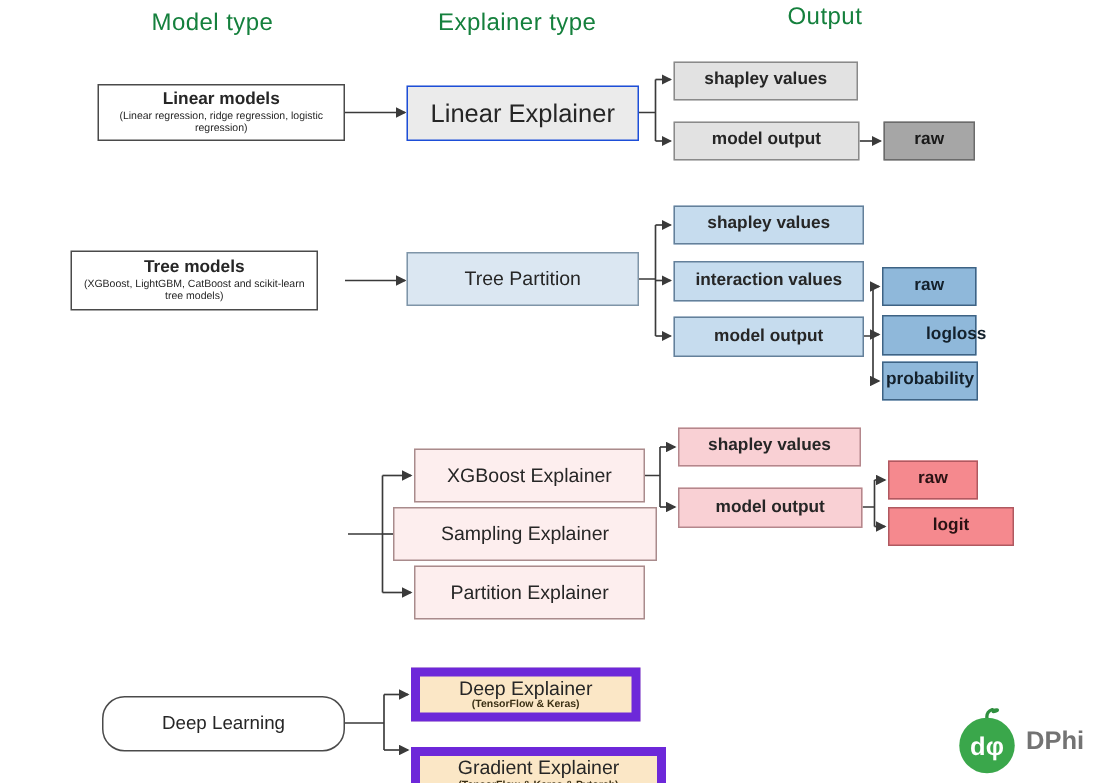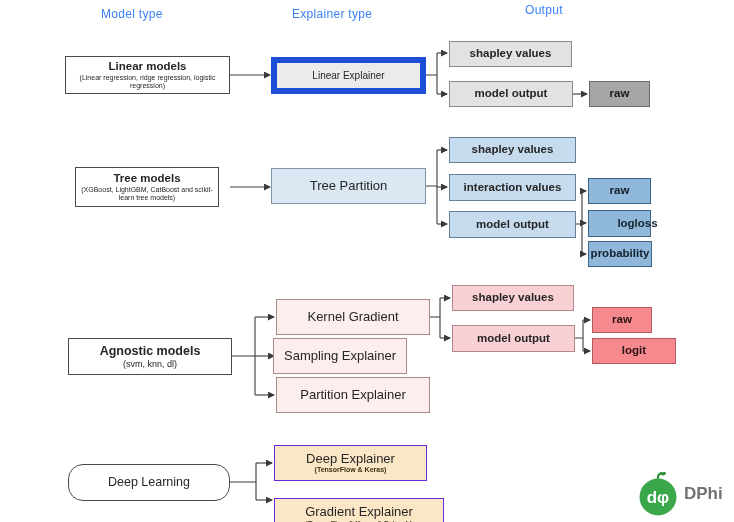--- a/index.html
+++ b/index.html
@@ -1,31 +1,31 @@
 <!DOCTYPE html>
 <html><head>
 <meta charset="utf-8">
 <style>
   html,body{margin:0;padding:0;}
   body{background:#ffffff;font-family:"Liberation Sans",sans-serif;}
   #stage{position:relative;width:734px;height:522px;background:#ffffff;overflow:hidden;}
-  .hdr{position:absolute;font-size:12px;color:#3b82f6;letter-spacing:.3px;}
+  .hdr{position:absolute;font-size:16px;color:#15803d;letter-spacing:.3px;}
   .box{position:absolute;box-sizing:border-box;display:flex;align-items:center;justify-content:center;
        flex-direction:column;text-align:center;color:#262626;line-height:1.15;}
   .white{background:#ffffff;border:1px solid #4a4a4a;}
-  .gray-ex{background:#ebebeb;border:6px solid #1d4ed8;font-size:10px;}
+  .gray-ex{background:#ebebeb;border:1px solid #1d4ed8;font-size:17px;}
   .gray-out{background:#e2e2e2;border:1px solid #8a8a8a;}
   .gray-dark{background:#a6a6a6;border:1px solid #6b6b6b;color:#1a1a1a;}
   .blue-ex{background:#dbe7f2;border:1px solid #7f95a8;font-size:13px;}
   .blue-out{background:#c6dcee;border:1px solid #64809a;}
   .blue-dark{background:#8fb8da;border:1px solid #3e6384;color:#14212c;}
   .pink-ex{background:#fdeeee;border:1px solid #a98b8c;font-size:13px;}
   .pink-out{background:#f9d0d4;border:1px solid #b4878c;}
   .pink-dark{background:#f5898e;border:1px solid #b05960;color:#2b1214;}
-  .tan{background:#fbe7c6;border:1px solid #6d28d9;}
+  .tan{background:#fbe7c6;border:6px solid #6d28d9;}
   .out{font-size:11.5px;font-weight:bold;}
   .mtitle{font-weight:bold;font-size:11.5px;}
   .mtitle-lg{font-size:12.5px;font-weight:bold;}
   .mtitle-plain{font-size:12.5px;}
   .msub{font-size:7px;color:#1f1f1f;padding:0 4px;}
   .msub-md{font-size:9px;color:#1f1f1f;}
   .tsub{font-size:7px;font-weight:bold;color:#3a2f14;}
   svg.wires{position:absolute;left:0;top:0;pointer-events:none;}
   .wire{stroke:#3a3a3a;stroke-width:1.1;fill:none;}
   #logo{position:absolute;left:638px;top:472px;display:flex;align-items:center;text-align:center;}
@@ -81,38 +81,34 @@
 
   <div class="box white" style="left:65px;top:56px;width:165px;height:38px;">
     <div class="mtitle">Linear models</div>
     <div class="msub">(Linear regression, ridge regression, logistic regression)</div>
   </div>
   <div class="box gray-ex" style="left:271px;top:57px;width:155px;height:37px;">Linear Explainer</div>
   <div class="box gray-out out" style="left:449px;top:41px;width:123px;height:26px;">shapley values</div>
   <div class="box gray-out out" style="left:449px;top:81px;width:124px;height:26px;">model output</div>
   <div class="box gray-dark out" style="left:589px;top:81px;width:61px;height:26px;">raw</div>
 
-  <div class="box white" style="left:75px;top:167px;width:144px;height:40px;">
+  <div class="box white" style="left:47px;top:167px;width:165px;height:40px;">
     <div class="mtitle">Tree models</div>
     <div class="msub">(XGBoost, LightGBM, CatBoost and scikit-learn tree models)</div>
   </div>
   <div class="box blue-ex" style="left:271px;top:168px;width:155px;height:36px;">Tree Partition</div>
   <div class="box blue-out out" style="left:449px;top:137px;width:127px;height:26px;">shapley values</div>
   <div class="box blue-out out" style="left:449px;top:174px;width:127px;height:27px;">interaction values</div>
   <div class="box blue-out out" style="left:449px;top:211px;width:127px;height:27px;">model output</div>
   <div class="box blue-dark out" style="left:588px;top:178px;width:63px;height:26px;">raw</div>
   <div class="box blue-dark out" style="left:588px;top:210px;width:63px;height:27px;padding-left:36px;">logloss</div>
   <div class="box blue-dark out" style="left:588px;top:241px;width:64px;height:26px;">probability</div>
 
-  <div class="box white" style="left:68px;top:338px;width:164px;height:37px;">
-    <div class="mtitle-lg">Agnostic models</div>
-    <div class="msub-md">(svm, knn, dl)</div>
-  </div>
-  <div class="box pink-ex" style="left:276px;top:299px;width:154px;height:36px;">Kernel Gradient</div>
-  <div class="box pink-ex" style="left:273px;top:338px;width:134px;height:36px;">Sampling Explainer</div>
+  <div class="box pink-ex" style="left:276px;top:299px;width:154px;height:36px;">XGBoost Explainer</div>
+  <div class="box pink-ex" style="left:262px;top:338px;width:176px;height:36px;">Sampling Explainer</div>
   <div class="box pink-ex" style="left:276px;top:377px;width:154px;height:36px;">Partition Explainer</div>
   <div class="box pink-out out" style="left:452px;top:285px;width:122px;height:26px;">shapley values</div>
   <div class="box pink-out out" style="left:452px;top:325px;width:123px;height:27px;">model output</div>
   <div class="box pink-dark out" style="left:592px;top:307px;width:60px;height:26px;">raw</div>
   <div class="box pink-dark out" style="left:592px;top:338px;width:84px;height:26px;">logit</div>
 
   <div class="box white" style="left:68px;top:464px;width:162px;height:37px;border-radius:15px;">
     <div class="mtitle-plain">Deep Learning</div>
   </div>
   <div class="box tan" style="left:274px;top:445px;width:153px;height:36px;">

